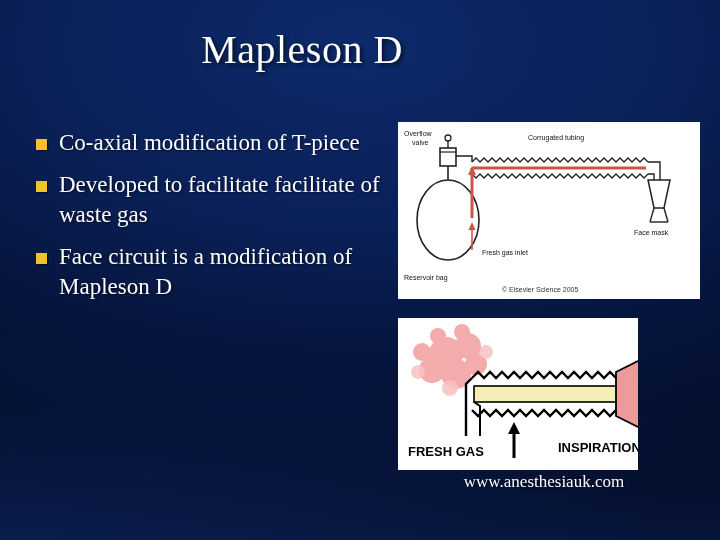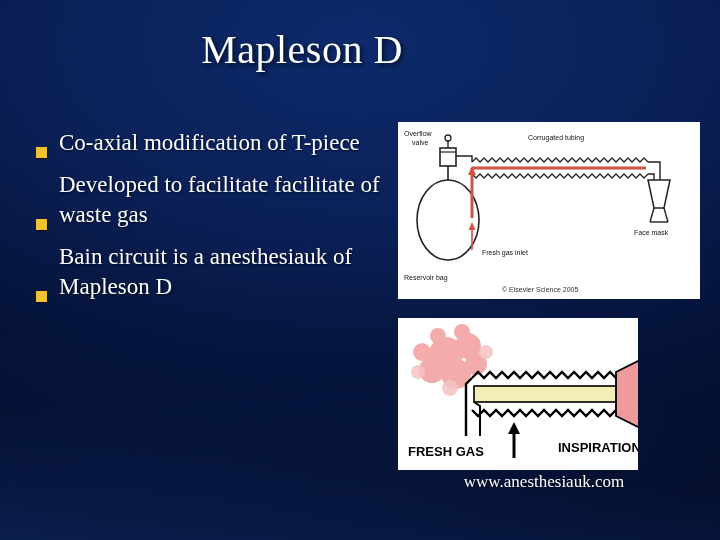--- a/index.html
+++ b/index.html
@@ -62,21 +62,21 @@
 
   .bullets {
     position: absolute;
     left: 36px;
     top: 128px;
     width: 360px;
     z-index: 3;
   }
   .bullet {
     display: flex;
-    align-items: flex-end;
+    align-items: flex-start;
     margin-bottom: 12px;
   }
   .bullet-marker {
     width: 11px;
     height: 11px;
     background: #f2c12e;
     margin-top: 11px;
     margin-right: 12px;
     flex: 0 0 auto;
     box-shadow: 1px 1px 1px rgba(0,0,0,0.5);
@@ -134,21 +134,21 @@
     <div class="bullet">
       <span class="bullet-marker"></span>
       <span class="bullet-text">Co-axial modification of T-piece</span>
     </div>
     <div class="bullet">
       <span class="bullet-marker"></span>
       <span class="bullet-text">Developed to facilitate facilitate of waste gas</span>
     </div>
     <div class="bullet">
       <span class="bullet-marker"></span>
-      <span class="bullet-text">Bain circuit is a anesthesiauk of Mapleson D</span>
+      <span class="bullet-text">Face circuit is a modification of Mapleson D</span>
     </div>
   </div>
 
   <div class="fig fig-top">
     <svg width="302" height="177" viewBox="0 0 302 177" xmlns="http://www.w3.org/2000/svg">
       <rect x="0" y="0" width="302" height="177" fill="#ffffff"></rect>
 
       <ellipse cx="50" cy="98" rx="31" ry="40" fill="none" stroke="#222" stroke-width="1.6"></ellipse>
 
       <path d="M50 58 L50 44" fill="none" stroke="#222" stroke-width="1.6"></path>

